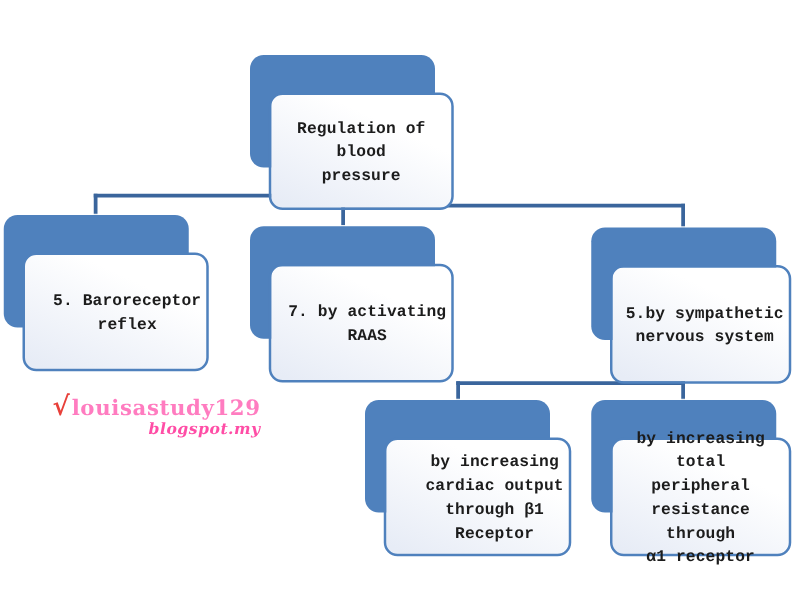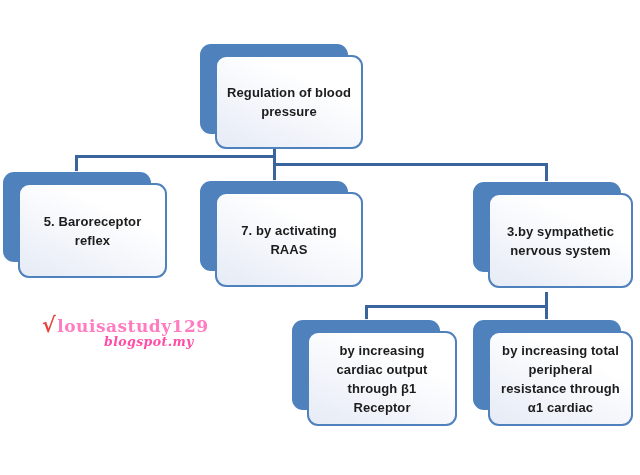--- a/index.html
+++ b/index.html
@@ -26,29 +26,30 @@
   .node .back {
     position: absolute;
     left: 0; top: 0;
     width: 148px; height: 90px;
     background: #4f81bd;
     border-radius: 11px;
     box-shadow: 0 0 0 1px rgba(255,255,255,0.9);
   }
   .node .front {
     position: absolute;
-    left: 15px; top: 11px;
+    left: 15px; top: 30px;
     width: 144px; height: 91px;
     background: linear-gradient(205deg, #ffffff 30%, #e7ecf6 95%);
     border: 2px solid #4f81bd;
     border-radius: 11px;
     display: flex;
     align-items: center;
-    justify-content: center;
+    justify-content: flex-end;
     text-align: center;
+    font-family: Liberation Mono, monospace;
   }
   .node .label {
     white-space: pre-line;
     font-size: 13px;
     font-weight: 600;
     line-height: 19px;
     color: #1c1c1c;
     letter-spacing: 0.1px;
     padding: 0 4px;
   }
@@ -65,20 +66,21 @@
   .n-peri  { left: 473px; top: 320px; }
   .n-peri .front { width: 141px; }
   
   .watermark {
     position: absolute;
     left: 42px;
     top: 314px;
     z-index: 3;
     font-family: "DejaVu Serif", serif;
     line-height: 1.05;
+    text-align: right;
   }
   .watermark .row1 {
     font-size: 17px;
     font-weight: bold;
     color: #ff7cc0;
     letter-spacing: 0.5px;
   }
   .watermark .check {
     color: #e8403a;
     font-size: 21px;
@@ -130,42 +132,42 @@
     <div class="back"></div>
     <div class="front">
       <div class="label">7. by activating
 RAAS</div>
     </div>
   </div>
 
   <div class="node n-symp">
     <div class="back"></div>
     <div class="front">
-      <div class="label">3.by sympathetic
+      <div class="label">5.by sympathetic
 nervous system</div>
     </div>
   </div>
 
   <div class="node n-card">
     <div class="back"></div>
     <div class="front">
       <div class="label">by increasing
 cardiac output
 through β1
 Receptor</div>
     </div>
   </div>
 
   <div class="node n-peri">
     <div class="back"></div>
     <div class="front">
       <div class="label">by increasing total
 peripheral
 resistance through
-α1 cardiac</div>
+α1 receptor</div>
     </div>
   </div>
 
   <div class="watermark">
     <div class="row1">
       <span class="check">√</span><span>louisastudy129</span>
     </div>
     <div class="row2">blogspot.my</div>
   </div>
 

